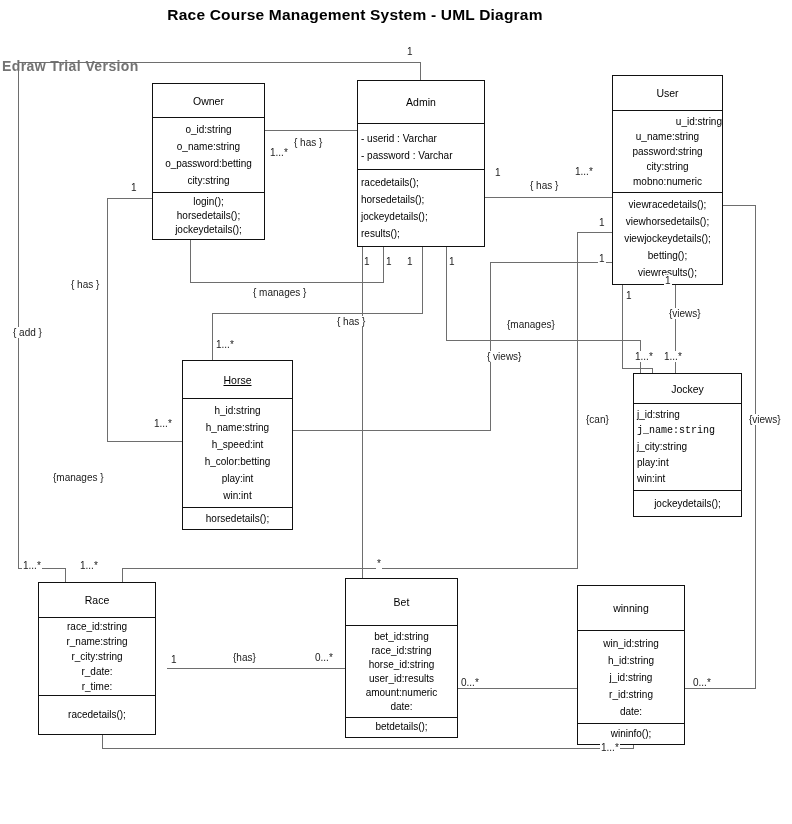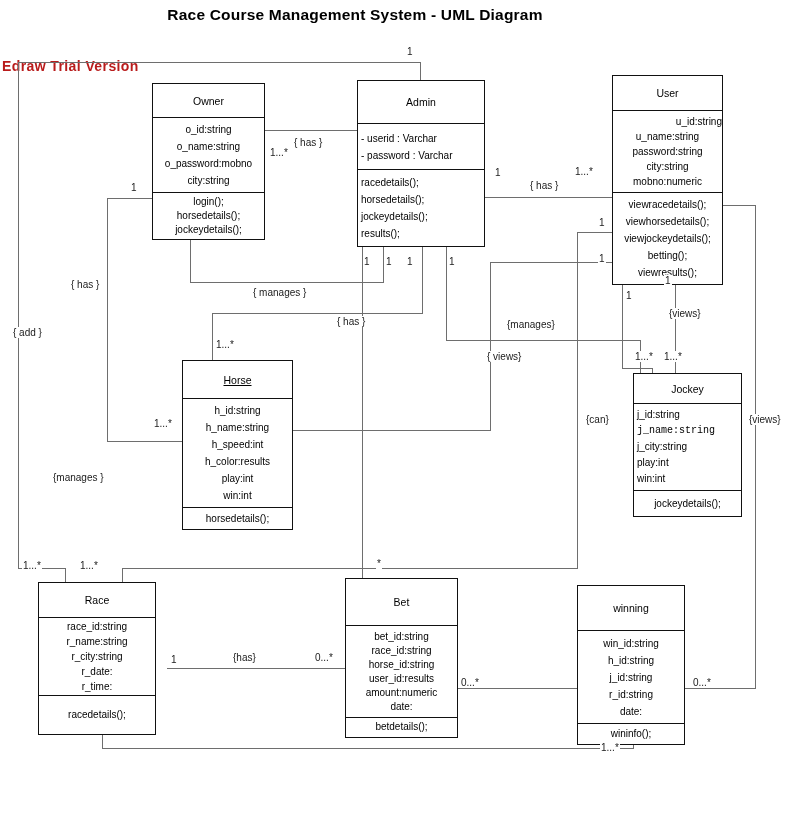--- a/index.html
+++ b/index.html
@@ -1,21 +1,21 @@
 <!DOCTYPE html>
 <html><head>
 <meta charset="utf-8">
 <style>
   html,body{margin:0;padding:0;background:#ffffff;}
   body{width:792px;height:824px;position:relative;font-family:"Liberation Sans",sans-serif;}
   .canvas{position:absolute;left:0;top:0;width:792px;height:824px;background:#fff;overflow:hidden;}
   .diagram-title{position:absolute;left:0;top:6px;width:710px;text-align:center;
     font-size:15.5px;font-weight:bold;color:#000;letter-spacing:0.2px;}
   .watermark{position:absolute;left:2px;top:58px;font-size:14px;font-weight:bold;
-    color:#b91c1c;letter-spacing:0.4px;}
+    color:#737373;letter-spacing:0.4px;}
   .footer{position:absolute;left:142px;top:789px;font-size:17px;font-weight:bold;
     color:#a6d2e8;text-decoration:none;letter-spacing:0.3px;}
   #connectors{position:absolute;left:0;top:0;}
   .uml-class{position:absolute;background:#fff;border:1px solid #111;box-sizing:border-box;z-index:2;}
   .cls-title{display:flex;align-items:center;justify-content:center;border-bottom:1px solid #111;
     font-size:10.5px;color:#000;box-sizing:border-box;}
   .cls-attrs{border-bottom:1px solid #111;font-size:10px;color:#000;box-sizing:border-box;overflow:hidden;}
   .cls-methods{font-size:10px;color:#000;box-sizing:border-box;overflow:hidden;}
   .cls-line{white-space:nowrap;}
   .align-center{text-align:center;}
@@ -46,21 +46,21 @@
       <polyline points="167,668 345,668" fill="none" stroke="#6e6e6e" stroke-width="1" shape-rendering="crispEdges"></polyline>
       <polyline points="458,688 577,688" fill="none" stroke="#6e6e6e" stroke-width="1" shape-rendering="crispEdges"></polyline>
       <polyline points="102,735 102,748 633,748 633,745" fill="none" stroke="#6e6e6e" stroke-width="1" shape-rendering="crispEdges"></polyline>
     </svg>
   <div id="class-layer">
       <div class="uml-class" style="left: 152px; top: 83px; width: 113px; height: 157px;">
         <div class="cls-title" style="height: 34px;">Owner</div>
         <div class="cls-attrs" style="height: 75px; padding-top: 3px;">
           <div class="cls-line align-center" style="line-height: 17px;">o_id:string</div>
           <div class="cls-line align-center" style="line-height: 17px;">o_name:string</div>
-          <div class="cls-line align-center" style="line-height: 17px;">o_password:mobno</div>
+          <div class="cls-line align-center" style="line-height: 17px;">o_password:betting</div>
           <div class="cls-line align-center" style="line-height: 17px;">city:string</div>
         </div>
         <div class="cls-methods" style="height: 46px; padding-top: 2px;">
           <div class="cls-line align-center" style="line-height: 14px;">login();</div>
           <div class="cls-line align-center" style="line-height: 14px;">horsedetails();</div>
           <div class="cls-line align-center" style="line-height: 14px;">jockeydetails();</div>
         </div>
       </div>
       <div class="uml-class" style="left: 357px; top: 80px; width: 128px; height: 167px;">
         <div class="cls-title" style="height: 43px;">Admin</div>
@@ -91,21 +91,21 @@
           <div class="cls-line align-center" style="line-height: 17px;">betting();</div>
           <div class="cls-line align-center" style="line-height: 17px;">viewresults();</div>
         </div>
       </div>
       <div class="uml-class" style="left: 182px; top: 360px; width: 111px; height: 170px;">
         <div class="cls-title" style="height: 38px; text-decoration: underline;">Horse</div>
         <div class="cls-attrs" style="height: 109px; padding-top: 3px;">
           <div class="cls-line align-center" style="line-height: 17px;">h_id:string</div>
           <div class="cls-line align-center" style="line-height: 17px;">h_name:string</div>
           <div class="cls-line align-center" style="line-height: 17px;">h_speed:int</div>
-          <div class="cls-line align-center" style="line-height: 17px;">h_color:results</div>
+          <div class="cls-line align-center" style="line-height: 17px;">h_color:betting</div>
           <div class="cls-line align-center" style="line-height: 17px;">play:int</div>
           <div class="cls-line align-center" style="line-height: 17px;">win:int</div>
         </div>
         <div class="cls-methods" style="height: 21px; padding-top: 2px;">
           <div class="cls-line align-center" style="line-height: 17px;">horsedetails();</div>
         </div>
       </div>
       <div class="uml-class" style="left: 633px; top: 373px; width: 109px; height: 144px;">
         <div class="cls-title" style="height: 30px;">Jockey</div>
         <div class="cls-attrs" style="height: 87px; padding-top: 3px;">

